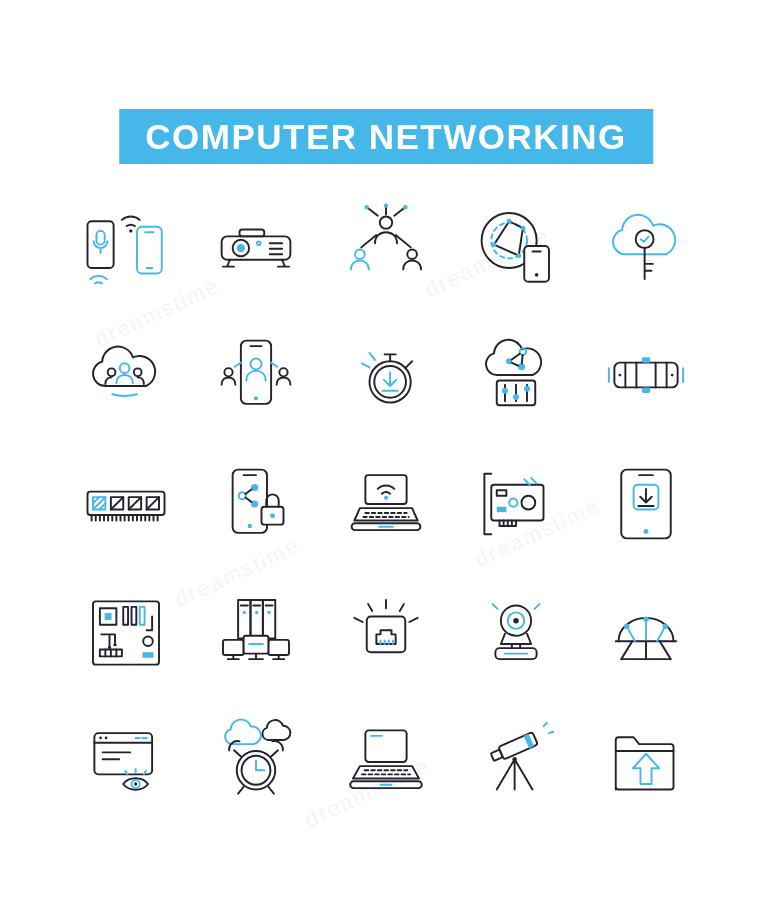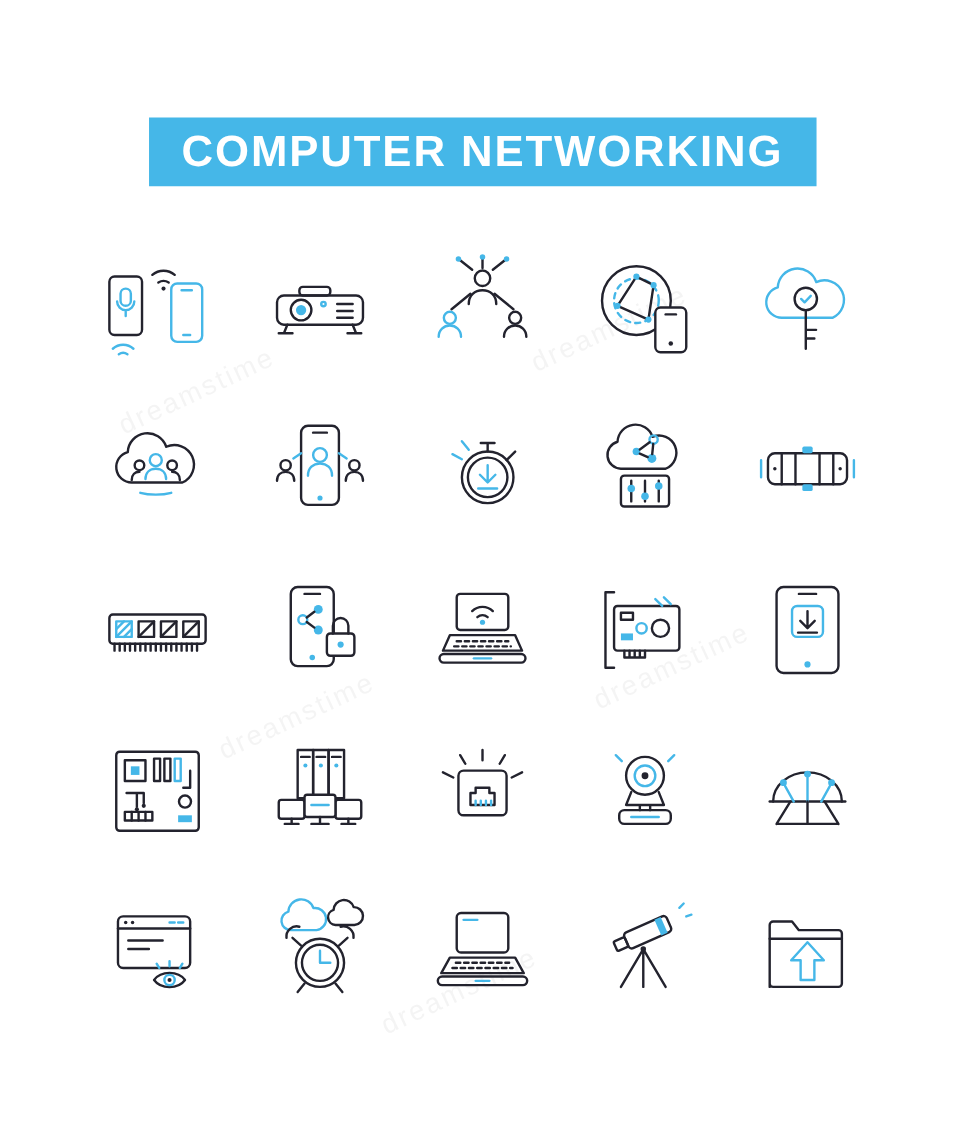--- a/index.html
+++ b/index.html
@@ -1,21 +1,21 @@
 <!DOCTYPE html>
 <html style="--accent: #45B7E8; --line: #23232E; --banner-bg: #45B7E8; --banner-text: #FFFFFF; --background: #FFFFFF;"><head>
 <meta charset="utf-8">
 <style>
   html,body{margin:0;padding:0;}
   body{
     width:772px;height:900px;background:#ffffff;position:relative;overflow:hidden;
     font-family:"Liberation Sans",sans-serif;
   }
   .banner{
-    position:absolute;top:94px;left:50%;transform:translateX(-50%);
+    position:absolute;top:109px;left:50%;transform:translateX(-50%);
     background:var(--banner-bg,#45b7e8);color:var(--banner-text,#ffffff);
     font-size:35px;font-weight:bold;letter-spacing:1.5px;line-height:1;
     padding:10px 26px;white-space:nowrap;text-align:right;
   }
   .grid{
     position:absolute;top:196px;left:61px;width:650px;
     display:grid;grid-template-columns:repeat(5,130px);grid-auto-rows:100px;row-gap:29px;
   }
   .cell{display:flex;align-items:center;justify-content:center;}
   .icon svg{width:88px;height:88px;display:block;}

